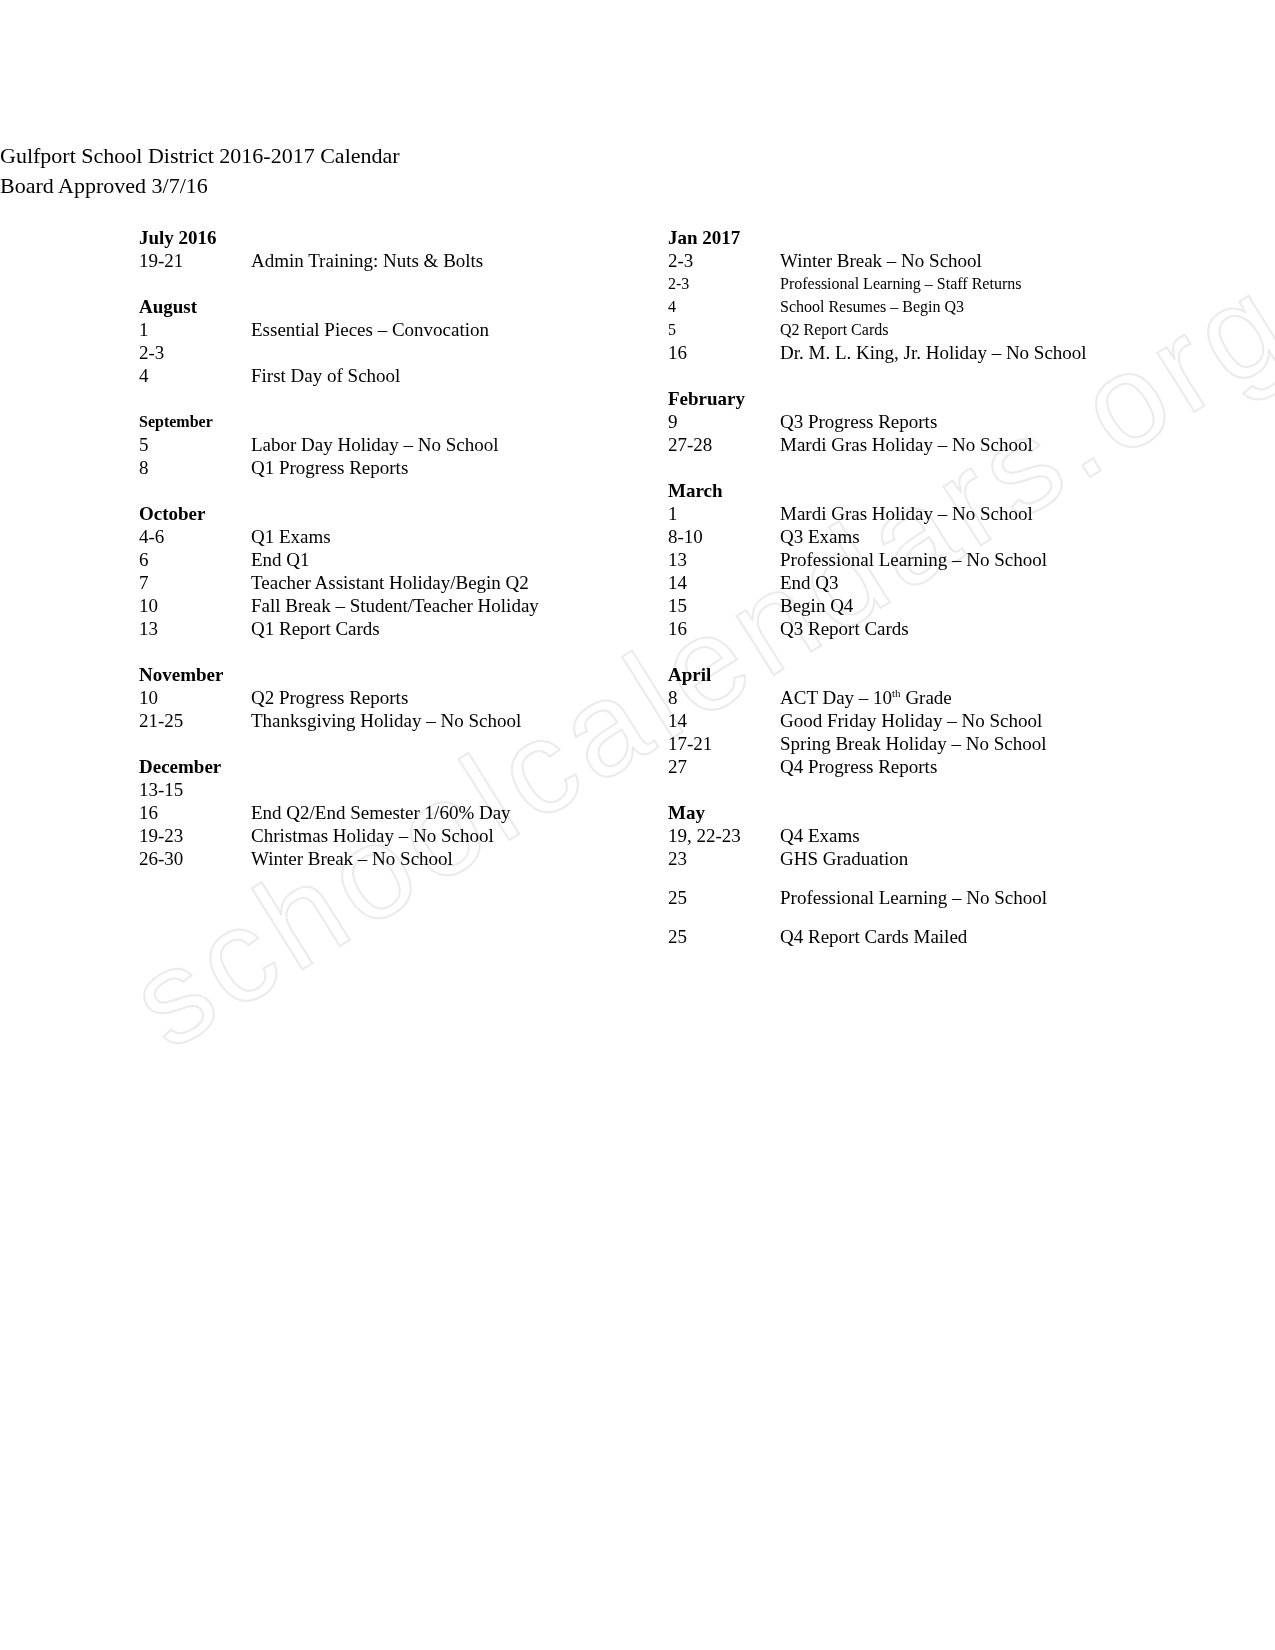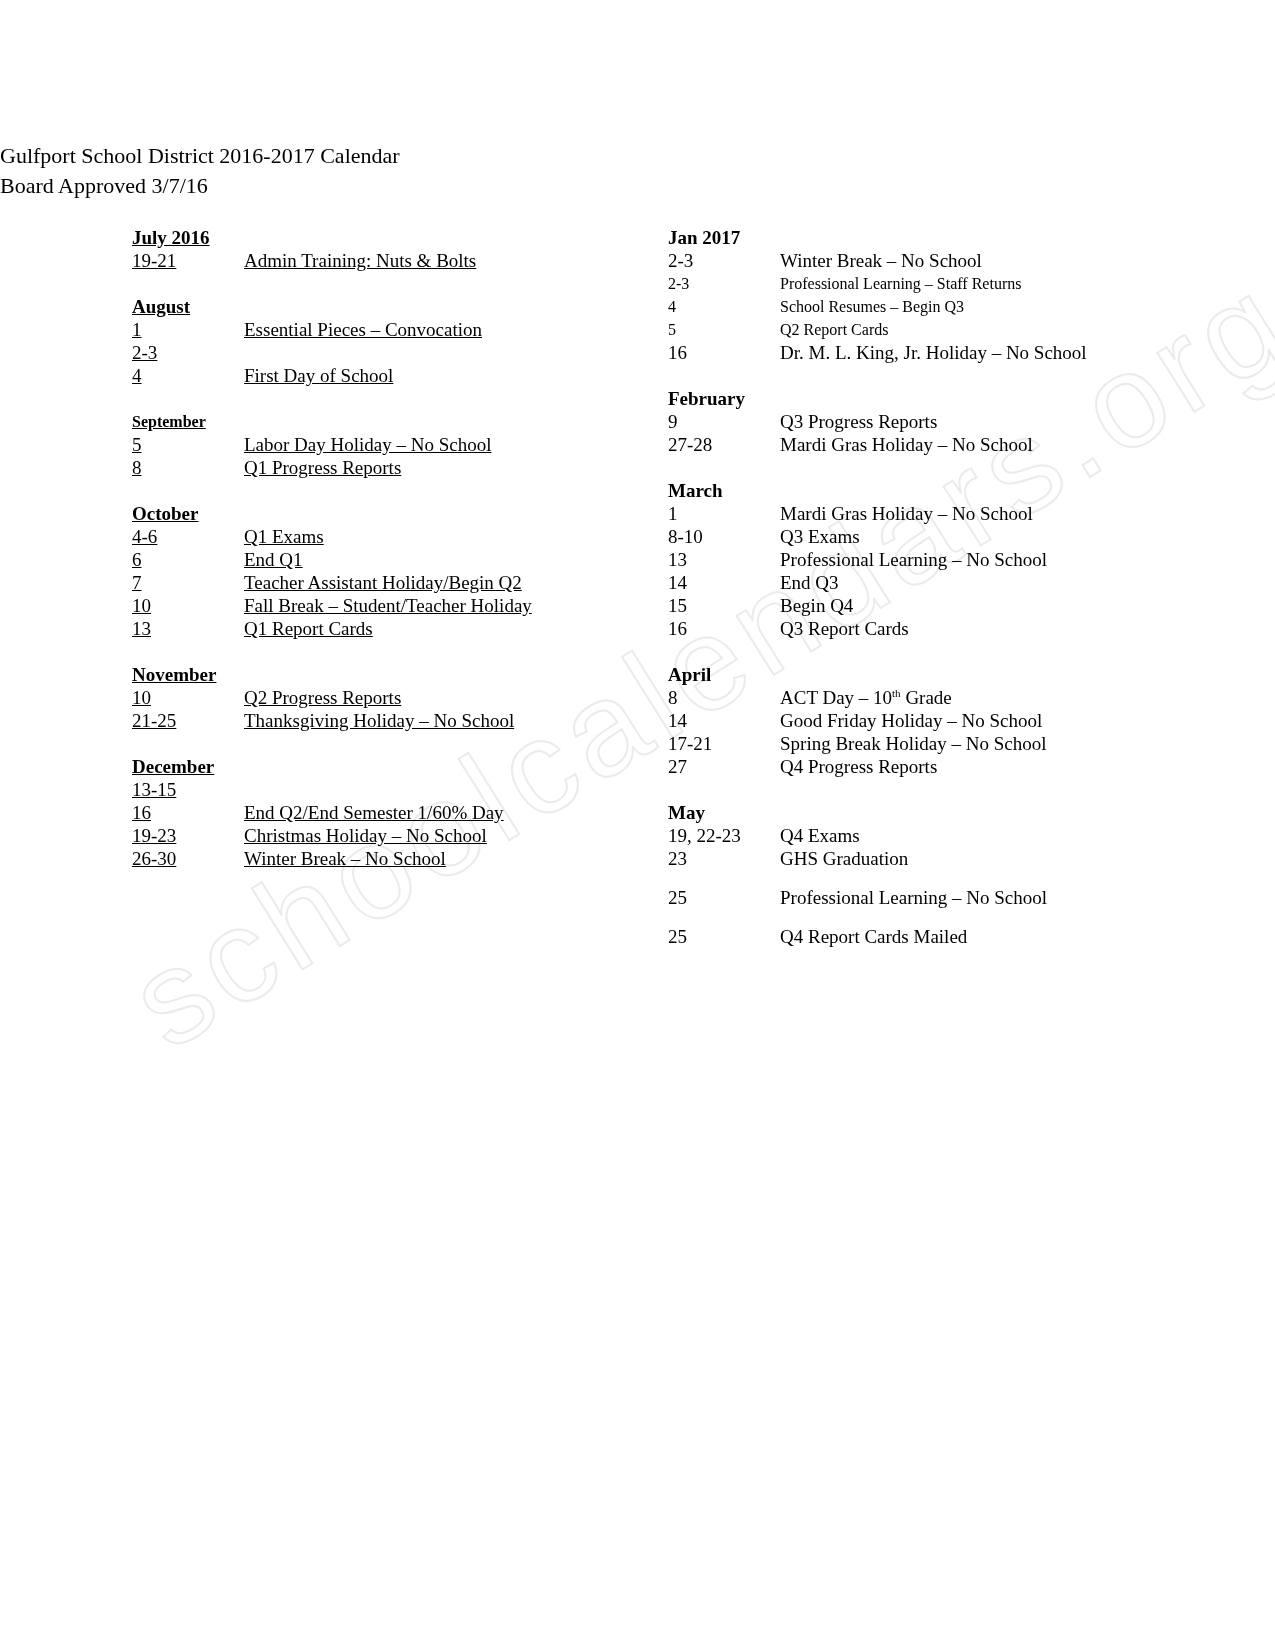--- a/index.html
+++ b/index.html
@@ -31,21 +31,21 @@
   .title-block {
     position: absolute;
     top: 141px;
     left: 0;
     width: 1245px;
     text-align: left;
     font-size: 22px;
     line-height: 30px;
   }
   .column { position: absolute; top: 226px; }
-  .column-left  { left: 132px; width: 515px; text-decoration: underline; }
+  .column-left  { left: 139px; width: 515px; }
   .column-right { left: 668px; width: 530px; }
   .section { margin-bottom: 23px; }
   .month-header {
     font-weight: bold;
     font-size: 19px;
     line-height: 23px;
   }
   .month-header.small-header { font-size: 16px; }
   .row {
     display: flex;

